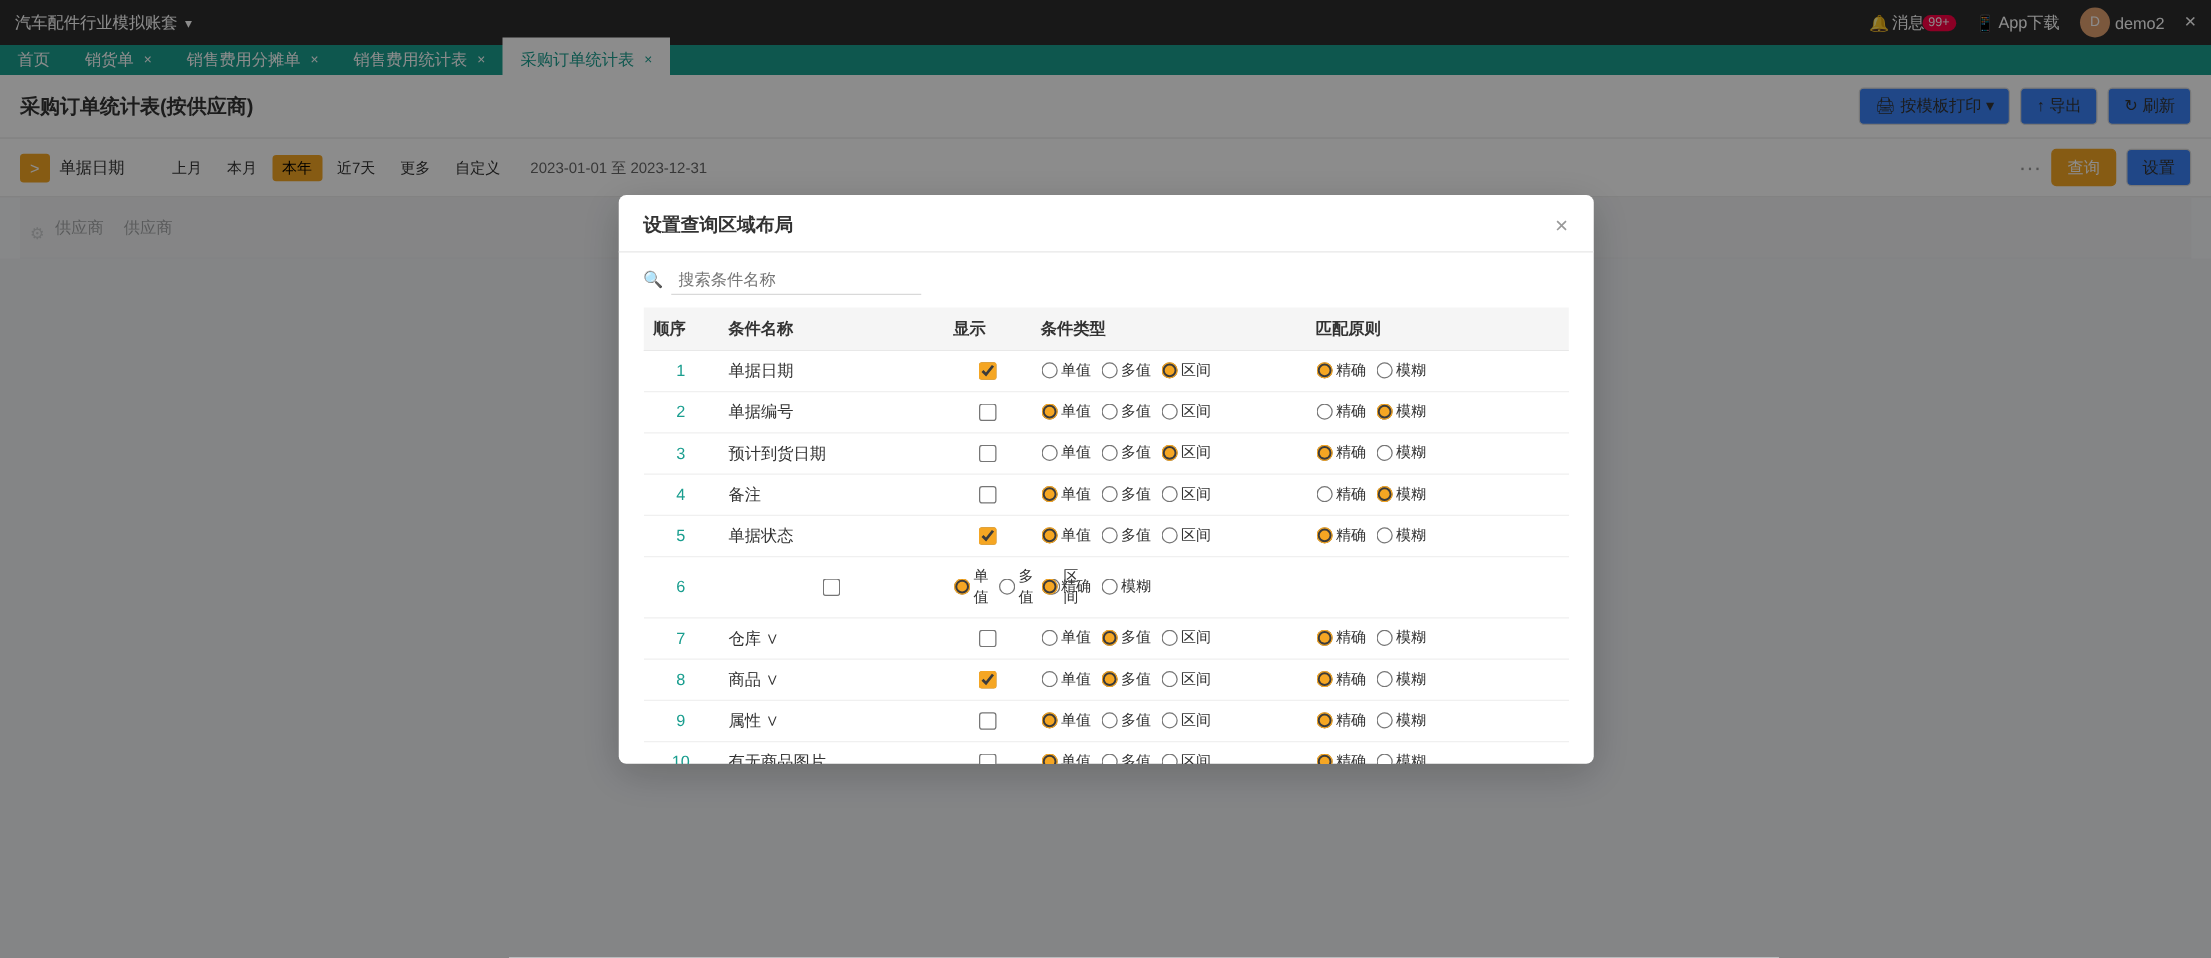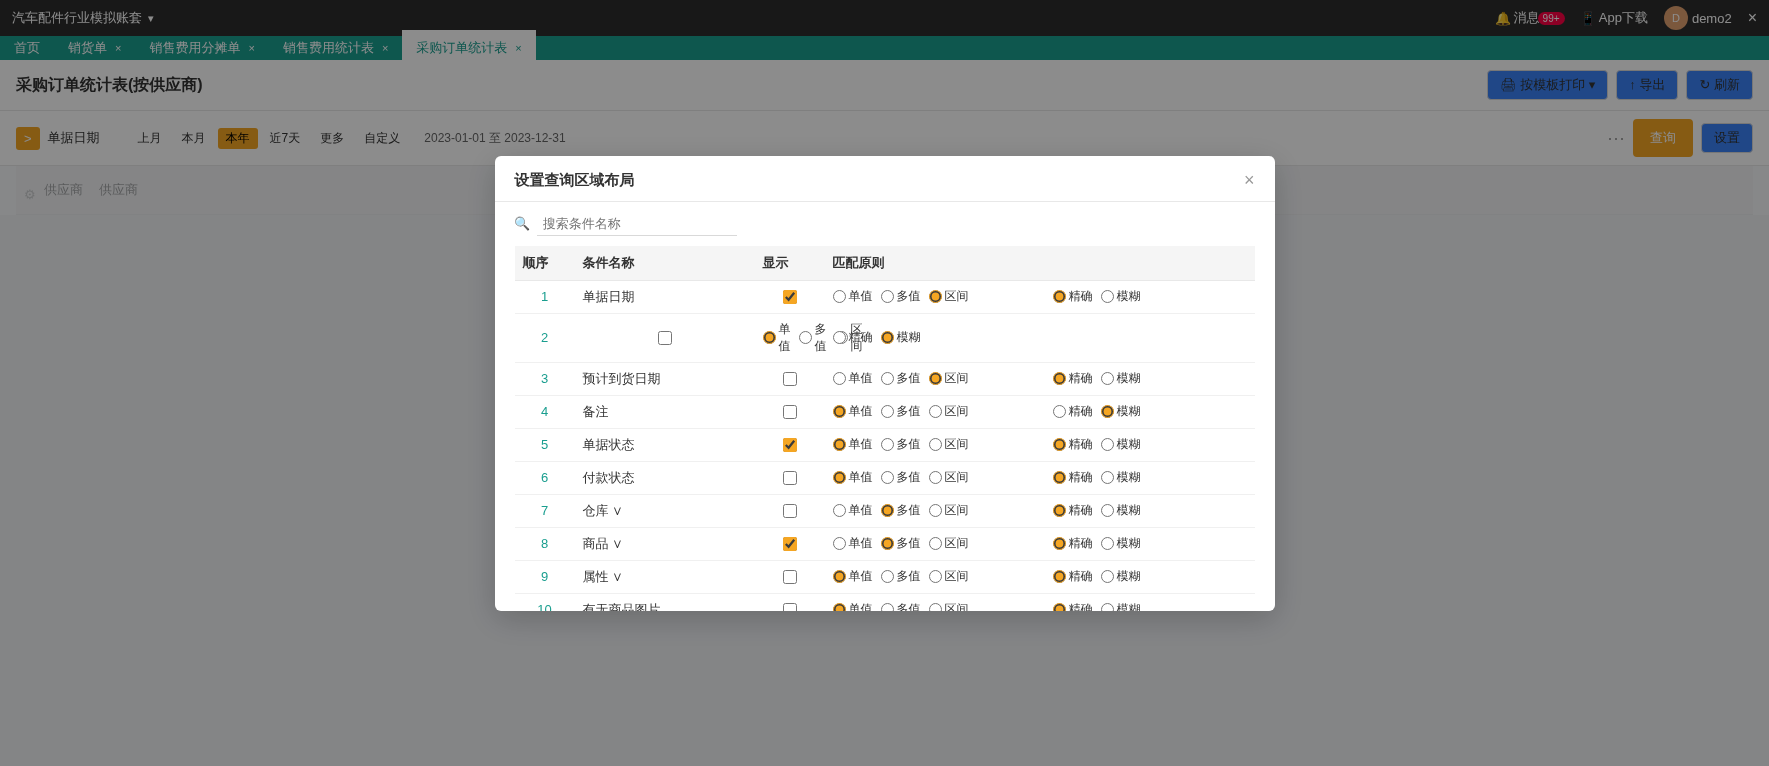--- a/index.html
+++ b/index.html
@@ -45,21 +45,21 @@
     .page-header {
       background: #fff;
       padding: 10px 16px;
       display: flex;
       align-items: center;
       justify-content: space-between;
       border-bottom: 1px solid #e8e8e8;
     }
     .page-title { font-size: 16px; font-weight: bold; }
     .page-actions { display: flex; gap: 8px; align-items: center; }
-    .btn { padding: 5px 12px; border-radius: 4px; cursor: pointer; font-size: 13px; border: 5px solid #ef4444; background: #fff; }
+    .btn { padding: 5px 12px; border-radius: 4px; cursor: pointer; font-size: 13px; border: 1px solid #ef4444; background: #fff; }
     .btn-primary { background: #f5a623; border-color: #f5a623; color: #fff; }
     .btn-outline { border: 1px solid #d9d9d9; background: #3b82f6; color: #333; }
 
     
     .filter-bar {
       background: #fff;
       padding: 8px 16px;
       display: flex;
       align-items: center;
       gap: 8px;
@@ -299,20 +299,21 @@
     <div class="dialog-search">
       <span style="color:#999;">🔍</span>
       <input type="text" placeholder="搜索条件名称" style="">
     </div>
 
     <div style="padding: 0 20px;">
       <div class="dt-header">
         <div class="dt-header-cell">顺序</div>
         <div class="dt-header-cell">条件名称</div>
         <div class="dt-header-cell">显示</div>
+        <div class="dt-header-cell">条件类型</div>
         <div class="dt-header-cell">匹配原则</div>
       </div>
     </div>
 
     <div class="dialog-table" id="dialog-table-body">
     <div class="dt-row">
           <div class="dt-cell index">1</div>
           <div class="dt-cell">单据日期</div>
           <div class="dt-cell cb-wrap">
             <input type="checkbox" checked="" style="">
@@ -326,20 +327,21 @@
           </div>
           <div class="dt-cell">
             <div class="radio-group">
               <label class="radio-item"><input type="radio" name="match-0" checked="" style="">精确</label>
               <label class="radio-item"><input type="radio" name="match-0" style="">模糊</label>
             </div>
           </div>
         </div>
         <div class="dt-row">
           <div class="dt-cell index">2</div>
+          <div class="dt-cell">单据编号</div>
           <div class="dt-cell cb-wrap">
             <input type="checkbox" style="">
           </div>
           <div class="dt-cell">
             <div class="radio-group">
               <label class="radio-item"><input type="radio" name="type-1" checked="" style="">单值</label>
               <label class="radio-item"><input type="radio" name="type-1" style="">多值</label>
               <label class="radio-item"><input type="radio" name="type-1" style="">区间</label>
             </div>
           </div>
@@ -405,21 +407,20 @@
           </div>
           <div class="dt-cell">
             <div class="radio-group">
               <label class="radio-item"><input type="radio" name="match-4" checked="" style="">精确</label>
               <label class="radio-item"><input type="radio" name="match-4" style="">模糊</label>
             </div>
           </div>
         </div>
         <div class="dt-row">
           <div class="dt-cell index">6</div>
-          <div class="dt-cell">付款状态</div>
           <div class="dt-cell cb-wrap">
             <input type="checkbox" style="">
           </div>
           <div class="dt-cell">
             <div class="radio-group">
               <label class="radio-item"><input type="radio" name="type-5" checked="" style="">单值</label>
               <label class="radio-item"><input type="radio" name="type-5" style="">多值</label>
               <label class="radio-item"><input type="radio" name="type-5" style="">区间</label>
             </div>
           </div>

